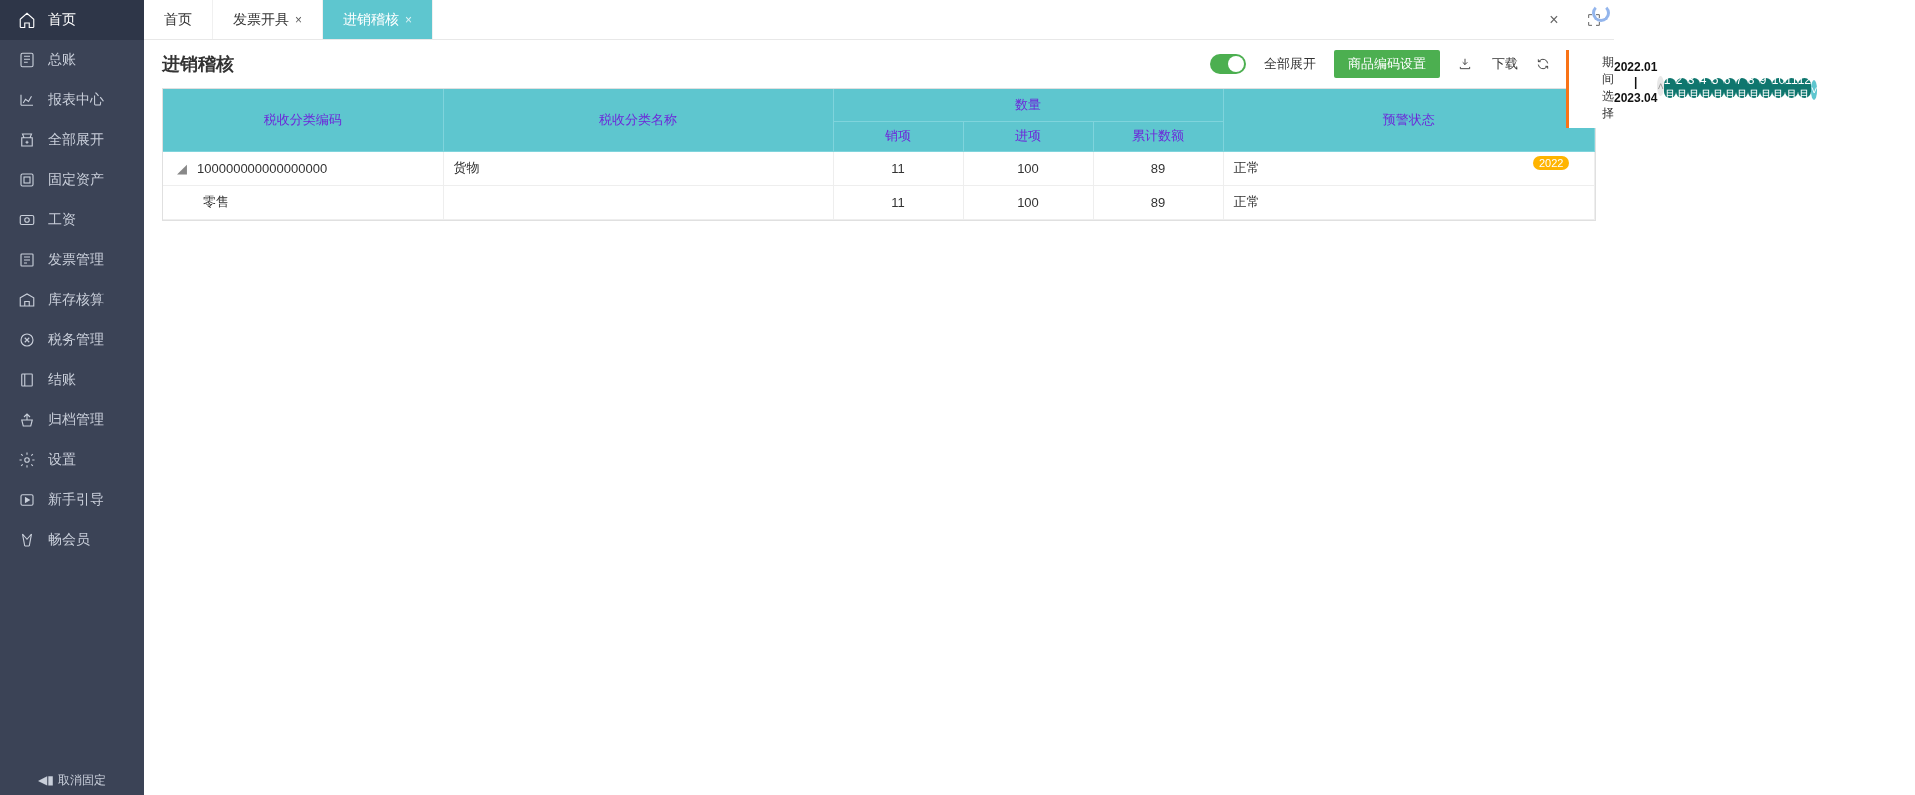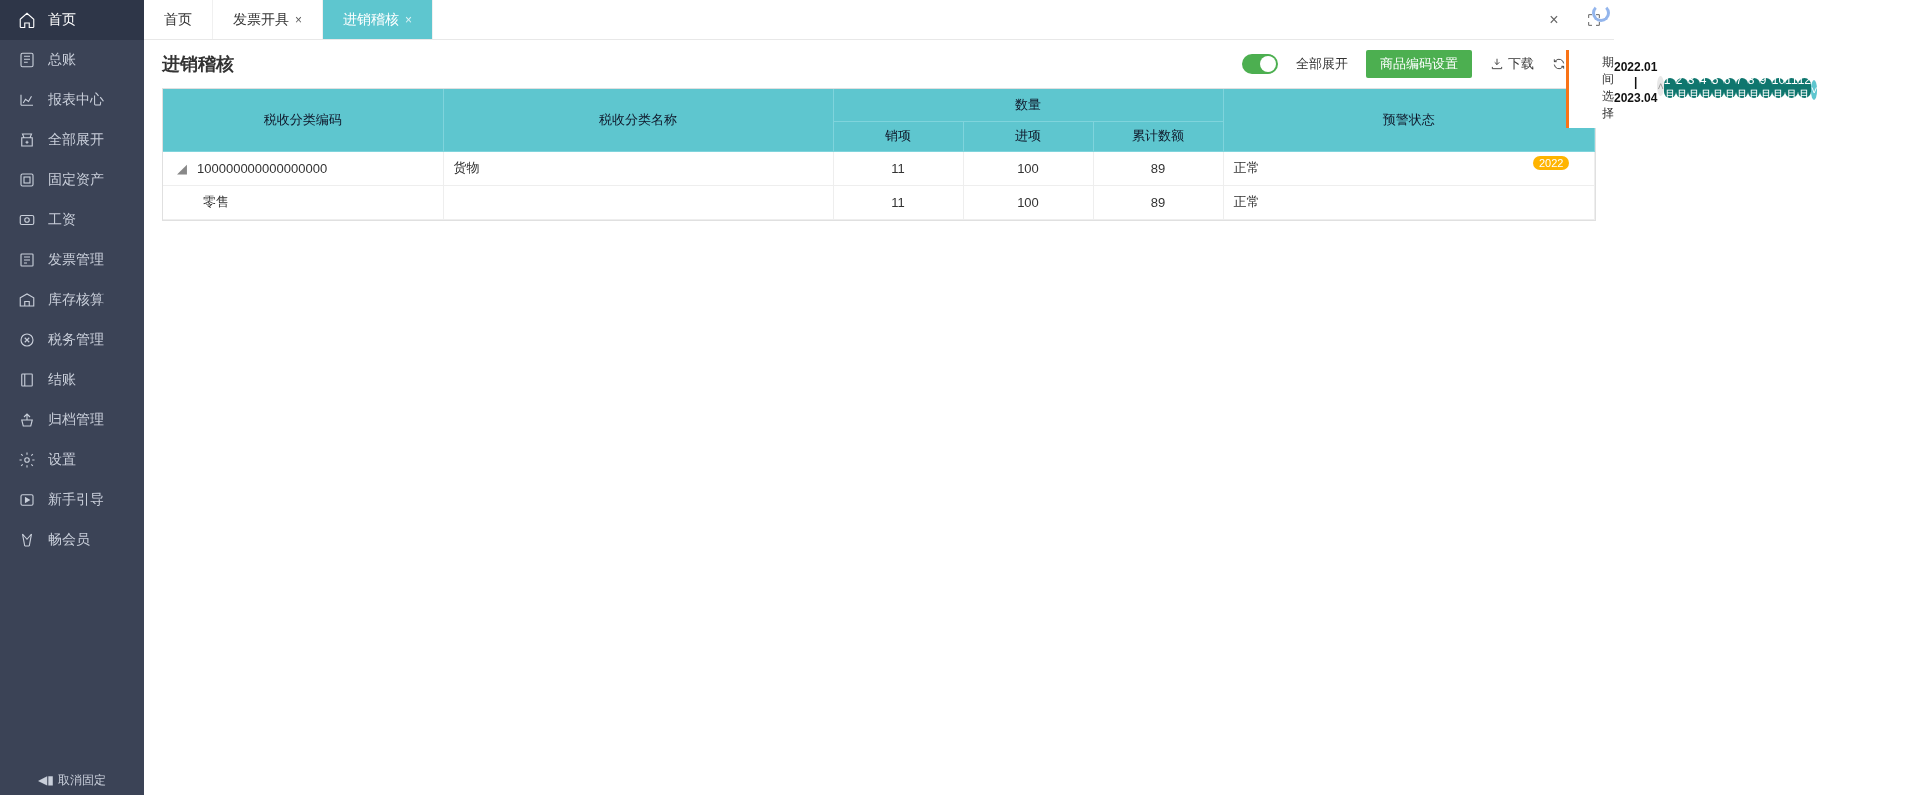--- a/index.html
+++ b/index.html
@@ -26,27 +26,27 @@
 .expand-btn { width: 40px; display: flex; align-items: center; justify-content: center; color: #666; cursor: pointer; }
 .expand-btn svg { stroke: currentColor; fill: none; stroke-width: 1.5; width: 16px; height: 16px; }
 
 
 .toolbar { height: 48px; display: flex; align-items: center; padding: 0 18px; gap: 18px; }
 .page-title { font-size: 18px; color: #333; margin-right: auto; }
 .toggle { width: 36px; height: 20px; background: #4caf50; border-radius: 10px; position: relative; cursor: pointer; }
 .toggle::after { content: ""; position: absolute; top: 2px; right: 2px; width: 16px; height: 16px; background: #fff; border-radius: 50%; }
 .toolbar-label { font-size: 13px; color: #333; }
 .btn-primary { background: #4caf50; color: #fff; border: none; height: 28px; padding: 0 14px; border-radius: 2px; font-size: 13px; cursor: pointer; }
-.tool-link { display: inline-flex; align-items: center; gap: 4px; color: #333; cursor: pointer; font-size: 13px; }
+.tool-link { display: inline-flex; align-items: center; gap: 20px; color: #333; cursor: pointer; font-size: 13px; }
 .tool-link svg { width: 14px; height: 14px; stroke: currentColor; fill: none; stroke-width: 1.5; }
 
 
 .table-wrap { margin: 0 18px; border: 1px solid #e0e0e0; overflow: hidden; position: relative; }
 table { width: 100%; border-collapse: collapse; table-layout: fixed; }
-thead th { background: #5ec6cf; color: #0f172a; font-weight: 400; font-size: 13px; border-right: 1px solid #7fd4dc; border-bottom: 1px solid #7fd4dc; height: 32px; text-align: center; }
+thead th { background: #5ec6cf; color: #6d28d9; font-weight: 400; font-size: 13px; border-right: 1px solid #7fd4dc; border-bottom: 1px solid #7fd4dc; height: 32px; text-align: center; }
 thead tr:last-child th { height: 30px; }
 tbody td { border-right: 1px solid #eee; border-bottom: 1px solid #eee; height: 34px; font-size: 13px; padding: 0 10px; }
 tbody td.num { text-align: center; }
 tbody tr.parent td:first-child { padding-left: 14px; }
 tbody tr.child td:first-child { padding-left: 40px; font-family: Liberation Serif, serif; }
 .expand-node { width: 14px; display: inline-block; margin-right: 6px; color: #888; cursor: pointer; }
 .collapse-btn { position: absolute; right: 0; top: 0; width: 18px; height: 32px; background: #f7f7f7; border-left: 1px solid #e0e0e0; display: flex; align-items: center; justify-content: center; font-size: 12px; color: #999; cursor: pointer; }
 
 
 .period { position: absolute; right: 0; top: 50px; width: 48px; background: #fff; border-left: 3px solid #f97316; display: flex; align-items: center; padding-top: 4px; padding-bottom: 6px; z-index: 5; padding-left: 33px; }

